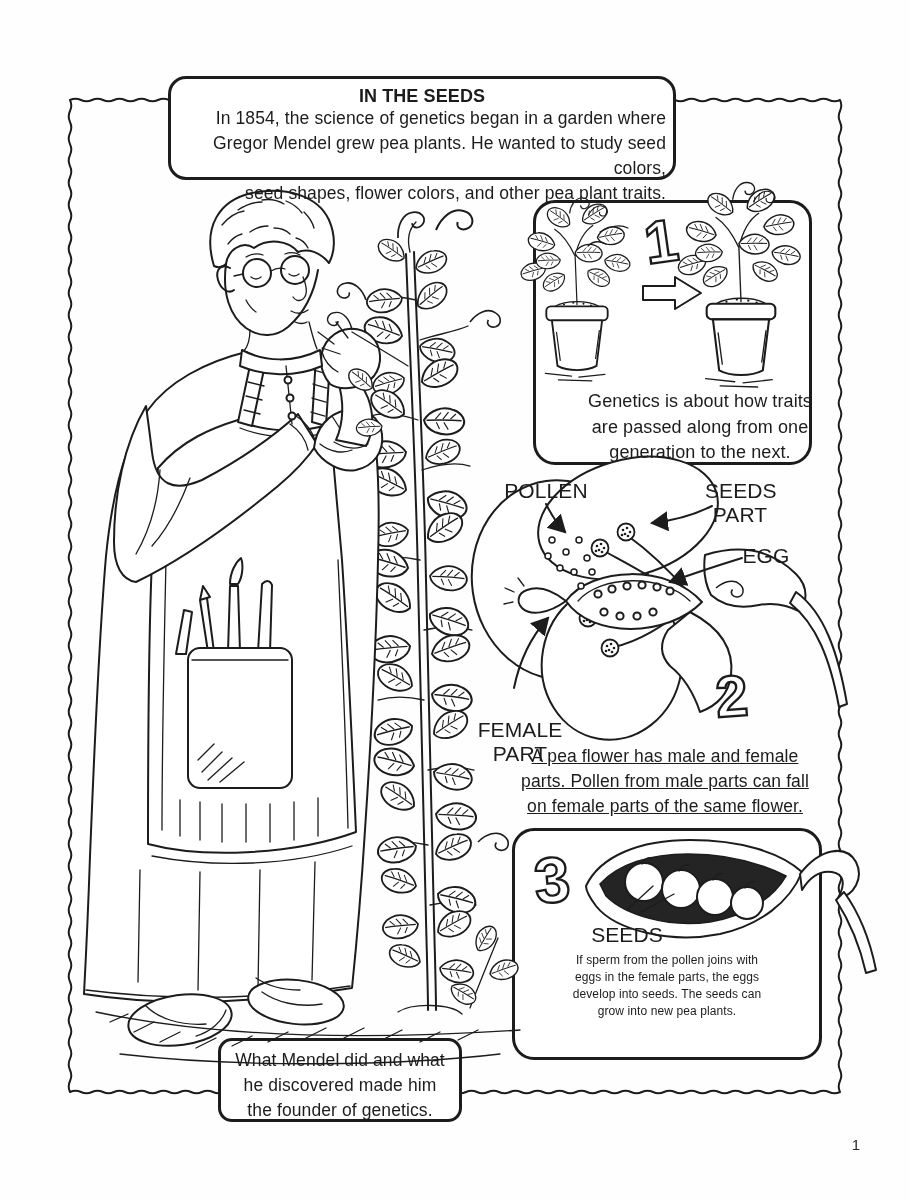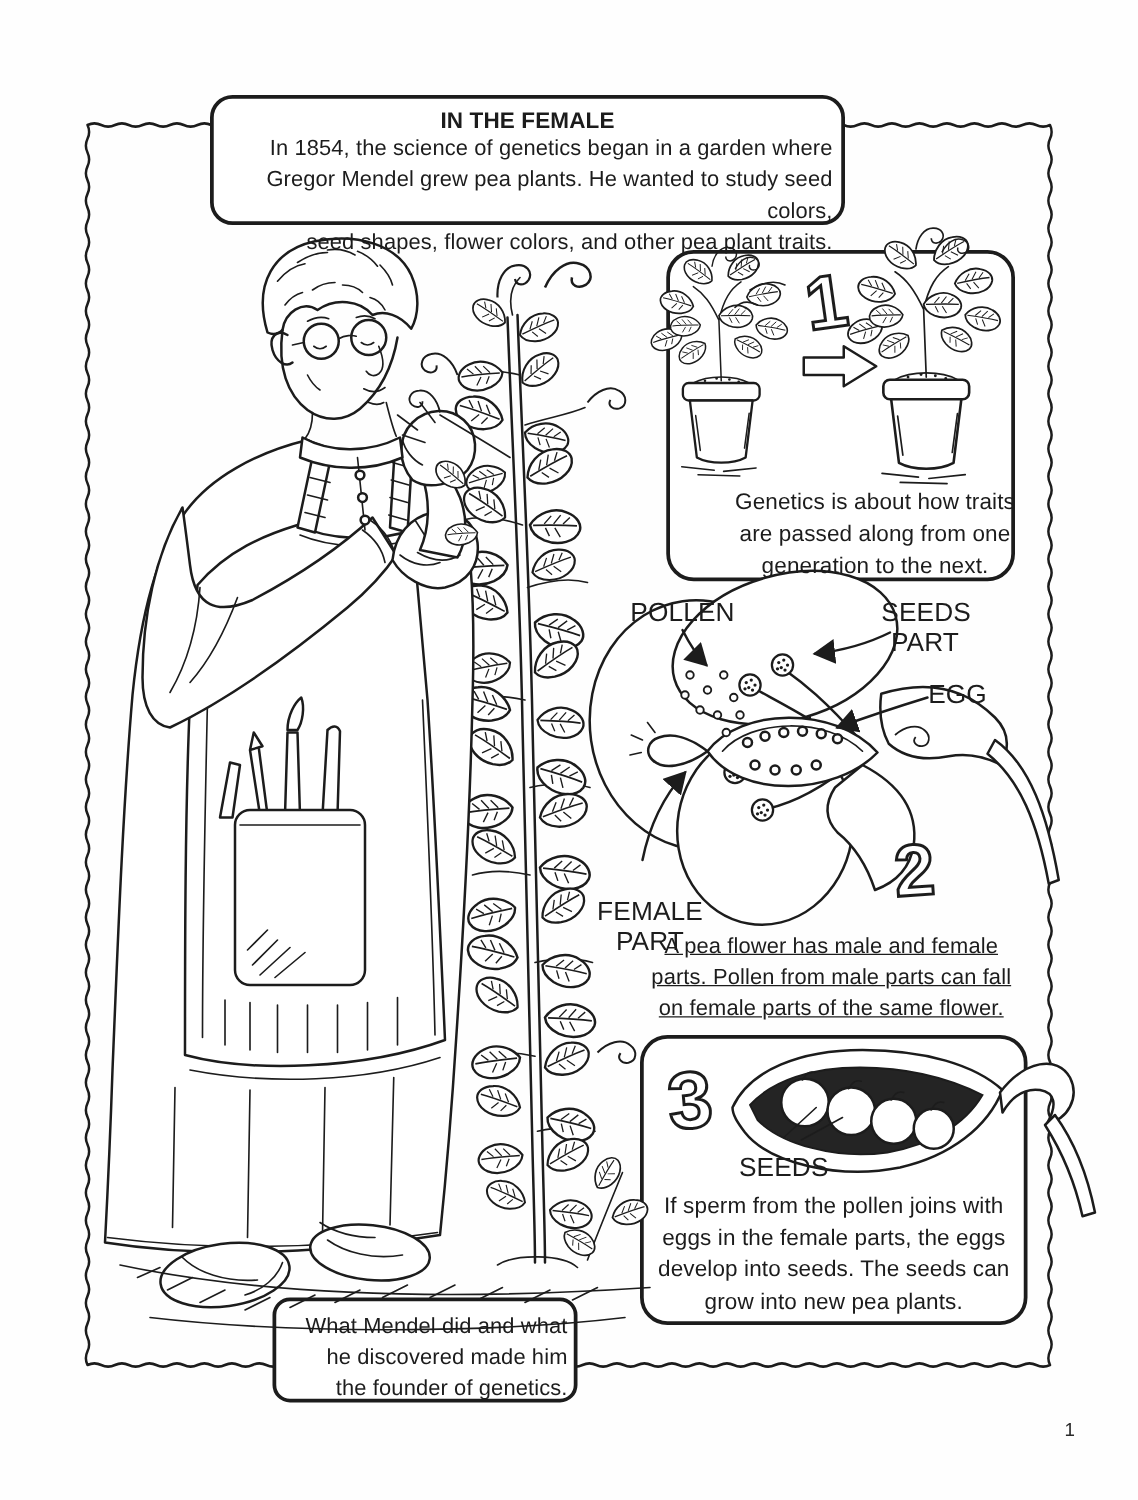--- a/index.html
+++ b/index.html
@@ -284,43 +284,43 @@
       <circle cx="747" cy="903" r="16" class="white-fill ink"></circle>
       <path class="ink-thin" d="M642 864 Q646 856 652 858 M679 871 Q683 863 689 865 M713 880 Q717 872 723 874 M745 888 Q749 880 755 882"></path>
     </g>
     <path class="white-fill ink" d="M800 874 C820 848 846 844 856 862 C864 878 854 896 838 898 C846 884 844 874 832 872 C818 870 808 880 802 890 Z"></path>
     <path class="white-fill ink" d="M844 892 C860 914 870 940 876 970 L866 973 C860 946 850 922 836 900 Z"></path>
     <path class="ink-thin" d="M627 910 L653 886 M641 912 L674 894"></path>
   </g>
   <text class="numeral" x="554" y="902" font-size="64" text-anchor="middle" transform="rotate(-5 554 902)">3</text>
 </svg>
 
-<div class="txt bold" style="left:178px;top:84px;width:488px;font-size:18px;">IN THE FEMALE</div>
+<div class="txt bold" style="left:178px;top:84px;width:488px;font-size:18px;">IN THE SEEDS</div>
 <div class="txt body-text" style="left:178px;top:106px;width:488px;text-align:right;">In 1854, the science of genetics began in a garden where
 Gregor Mendel grew pea plants. He wanted to study seed colors,
 seed shapes, flower colors, and other pea plant traits.</div>
 
 <div class="txt body-text" style="left:572px;top:389px;width:256px;font-size:18px;">Genetics is about how traits
 are passed along from one
 generation to the next.</div>
 
 <div class="txt diagram-label" style="left:501px;top:479px;width:90px;">POLLEN</div>
 <div class="txt diagram-label" style="left:705px;top:479px;width:70px;">SEEDS
 PART</div>
 <div class="txt diagram-label" style="left:738px;top:544px;width:56px;">EGG</div>
 <div class="txt diagram-label" style="left:472px;top:718px;width:96px;">FEMALE
 PART</div>
 
 <div class="txt body-text" style="left:495px;top:744px;width:340px;text-decoration:underline;">A pea flower has male and female
 parts. Pollen from male parts can fall
 on female parts of the same flower.</div>
 
 <div class="txt diagram-label" style="left:585px;top:911px;width:84px;margin-top:12px;">SEEDS</div>
-<div class="txt body-text" style="left:524px;top:952px;width:286px;font-size:18px;">If sperm from the pollen joins with
+<div class="txt body-text" style="left:524px;top:952px;width:286px;font-size:12px;">If sperm from the pollen joins with
 eggs in the female parts, the eggs
 develop into seeds. The seeds can
 grow into new pea plants.</div>
 
-<div class="txt body-text" style="left:226px;top:1048px;width:228px;text-align:right;">What Mendel did and what
+<div class="txt body-text" style="left:226px;top:1048px;width:228px;">What Mendel did and what
 he discovered made him
 the founder of genetics.</div>
 
 <div class="page-num" style="left:836px;top:1136px;width:24px;text-align:right;">1</div>
 
 </body></html>

